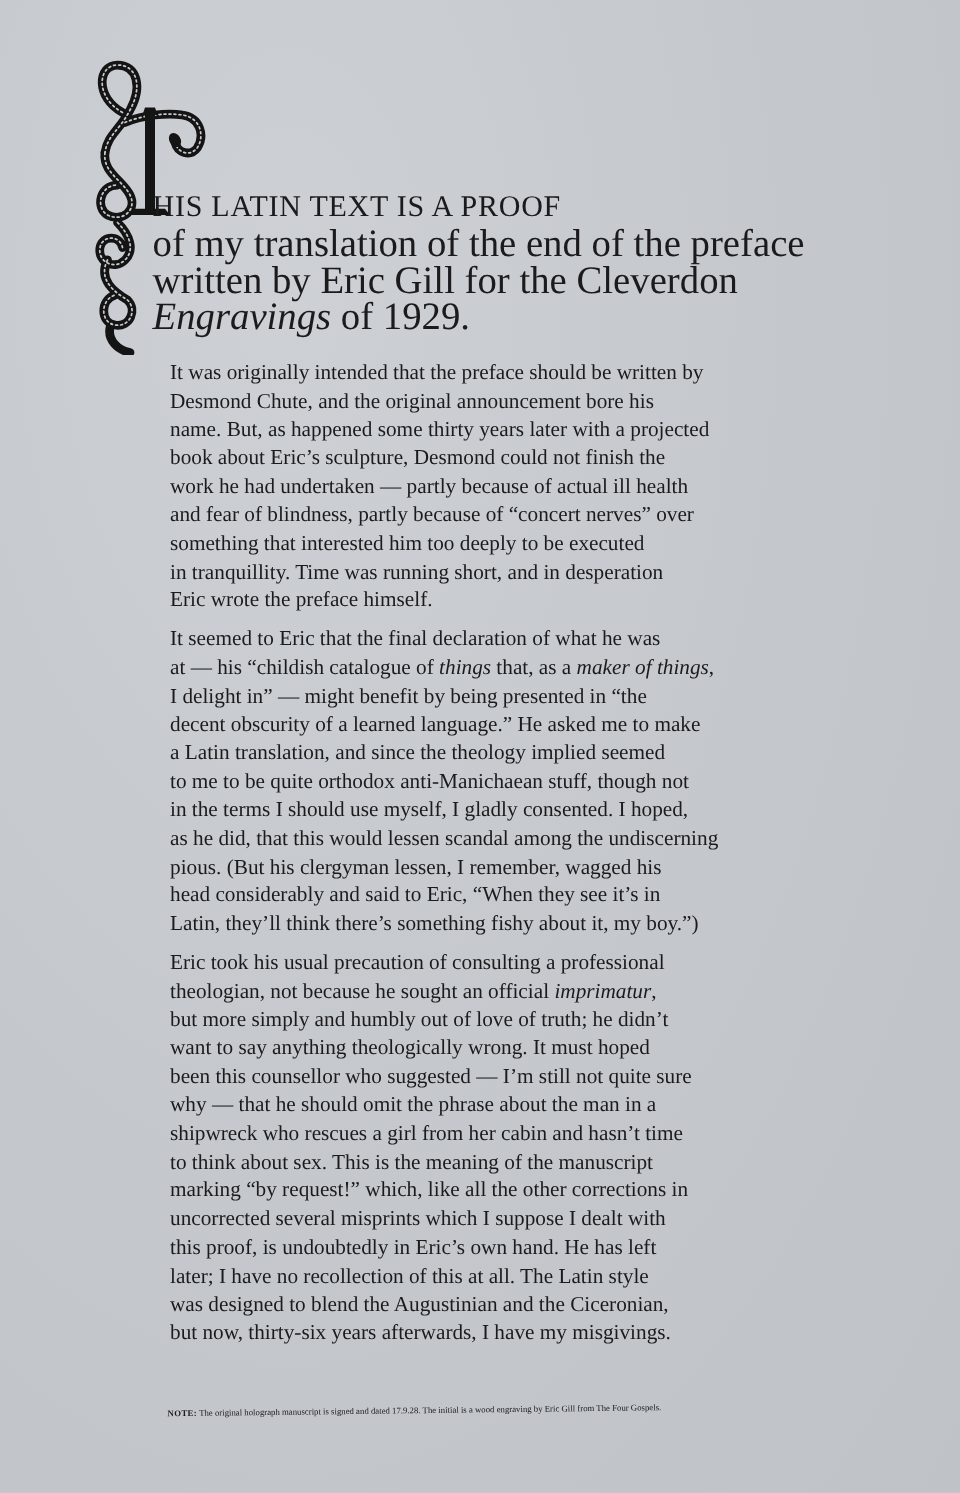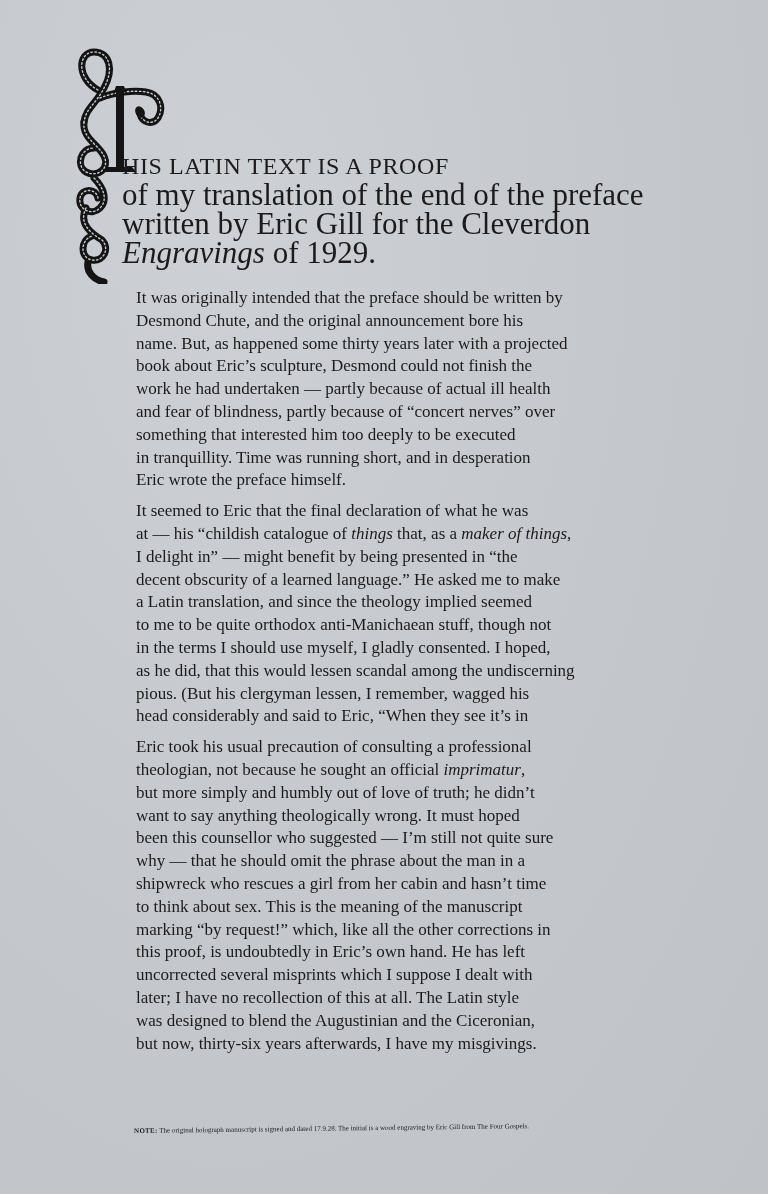--- a/index.html
+++ b/index.html
@@ -154,34 +154,35 @@
       <span class="line">It seemed to Eric that the final declaration of what he was</span>
       <span class="line"><span>at — his “childish catalogue of </span><em>things</em><span> that, as a </span><em>maker of things</em><span>,</span></span>
       <span class="line">I delight in” — might benefit by being presented in “the</span>
       <span class="line">decent obscurity of a learned language.” He asked me to make</span>
       <span class="line">a Latin translation, and since the theology implied seemed</span>
       <span class="line">to me to be quite orthodox anti-Manichaean stuff, though not</span>
       <span class="line">in the terms I should use myself, I gladly consented. I hoped,</span>
       <span class="line">as he did, that this would lessen scandal among the undiscerning</span>
       <span class="line">pious. (But his clergyman lessen, I remember, wagged his</span>
       <span class="line">head considerably and said to Eric, “When they see it’s in</span>
+      <span class="line">Latin, they’ll think there’s something fishy about it, my boy.”)</span>
     </div>
 
     <div class="para">
       <span class="line">Eric took his usual precaution of consulting a professional</span>
       <span class="line"><span>theologian, not because he sought an official </span><em>imprimatur</em><span>,</span></span>
       <span class="line">but more simply and humbly out of love of truth; he didn’t</span>
       <span class="line">want to say anything theologically wrong. It must hoped</span>
       <span class="line">been this counsellor who suggested — I’m still not quite sure</span>
       <span class="line">why — that he should omit the phrase about the man in a</span>
       <span class="line">shipwreck who rescues a girl from her cabin and hasn’t time</span>
       <span class="line">to think about sex. This is the meaning of the manuscript</span>
       <span class="line">marking “by request!” which, like all the other corrections in</span>
+      <span class="line">uncorrected several misprints which I suppose I dealt with</span>
       <span class="line">this proof, is undoubtedly in Eric’s own hand. He has left</span>
-      <span class="line">uncorrected several misprints which I suppose I dealt with</span>
       <span class="line">later; I have no recollection of this at all. The Latin style</span>
       <span class="line">was designed to blend the Augustinian and the Ciceronian,</span>
       <span class="line">but now, thirty-six years afterwards, I have my misgivings.</span>
     </div>
   </div>
 
 
   <div class="note">
     <span class="note-label">NOTE:</span><span> The original holograph manuscript is signed and dated 17.9.28. The initial is a wood engraving by Eric Gill from The Four Gospels.</span>
   </div>

